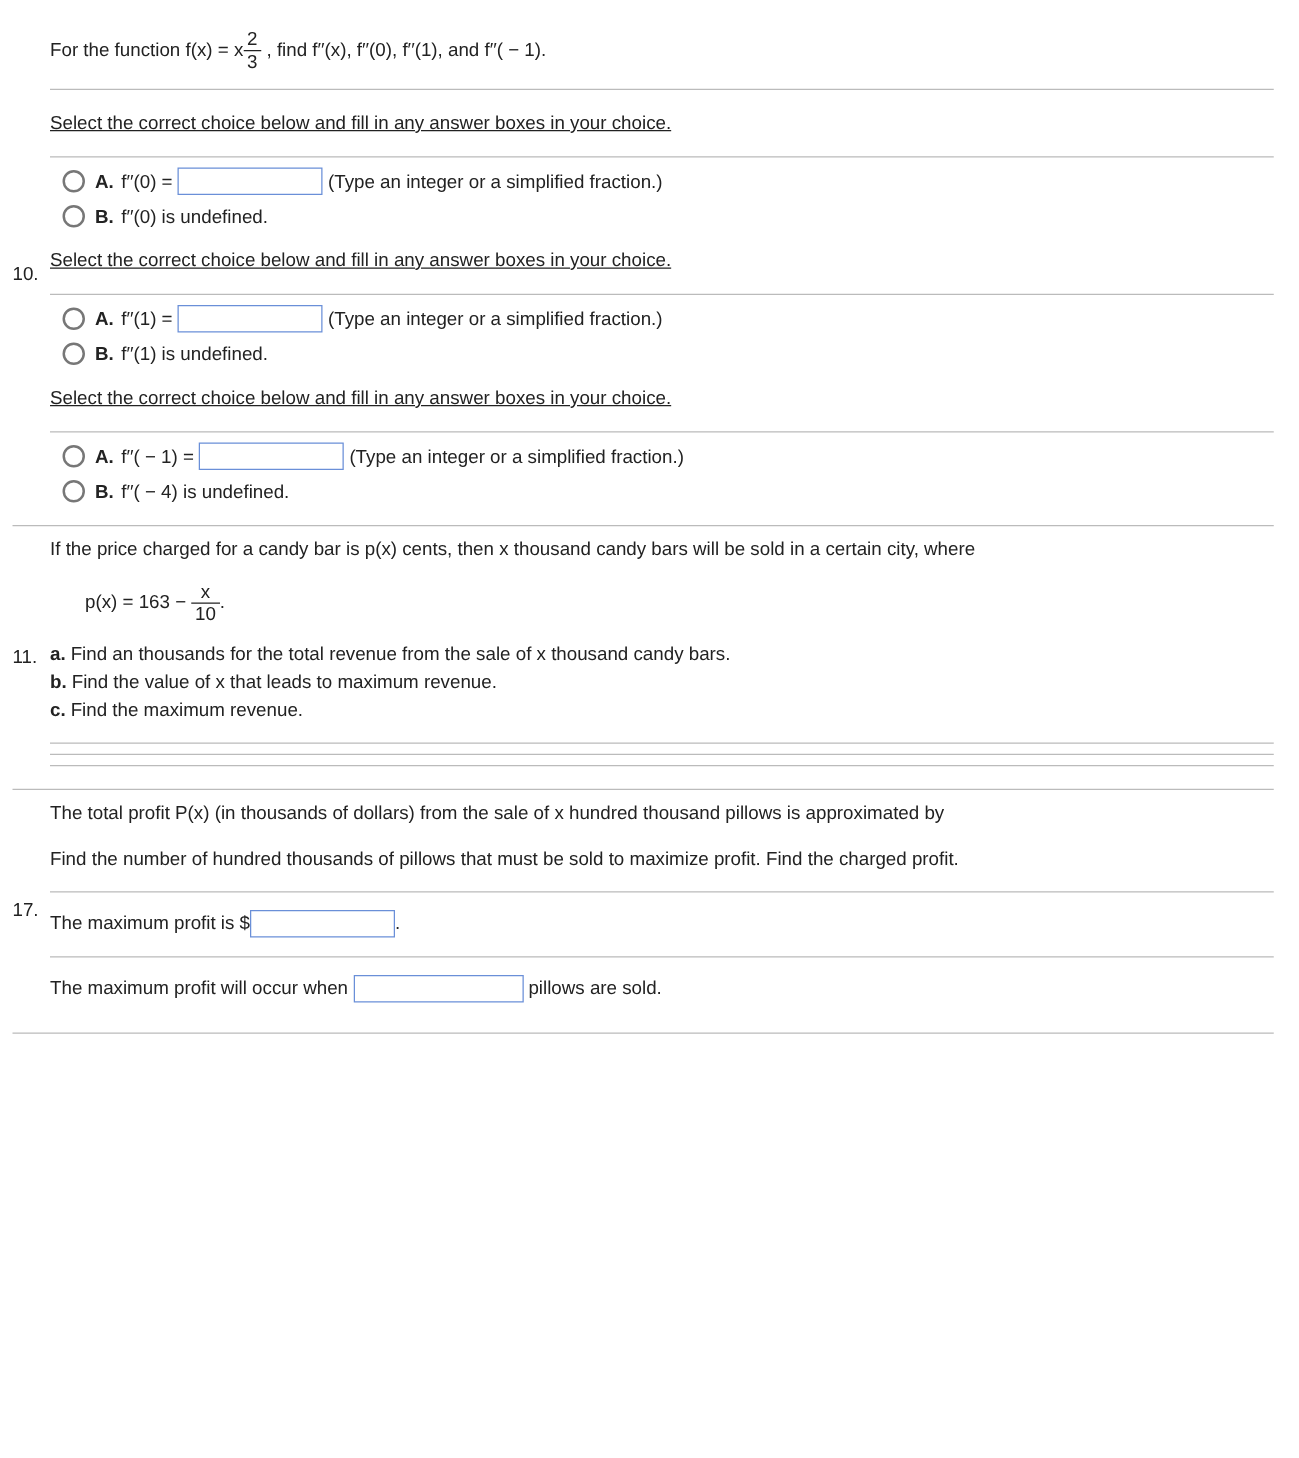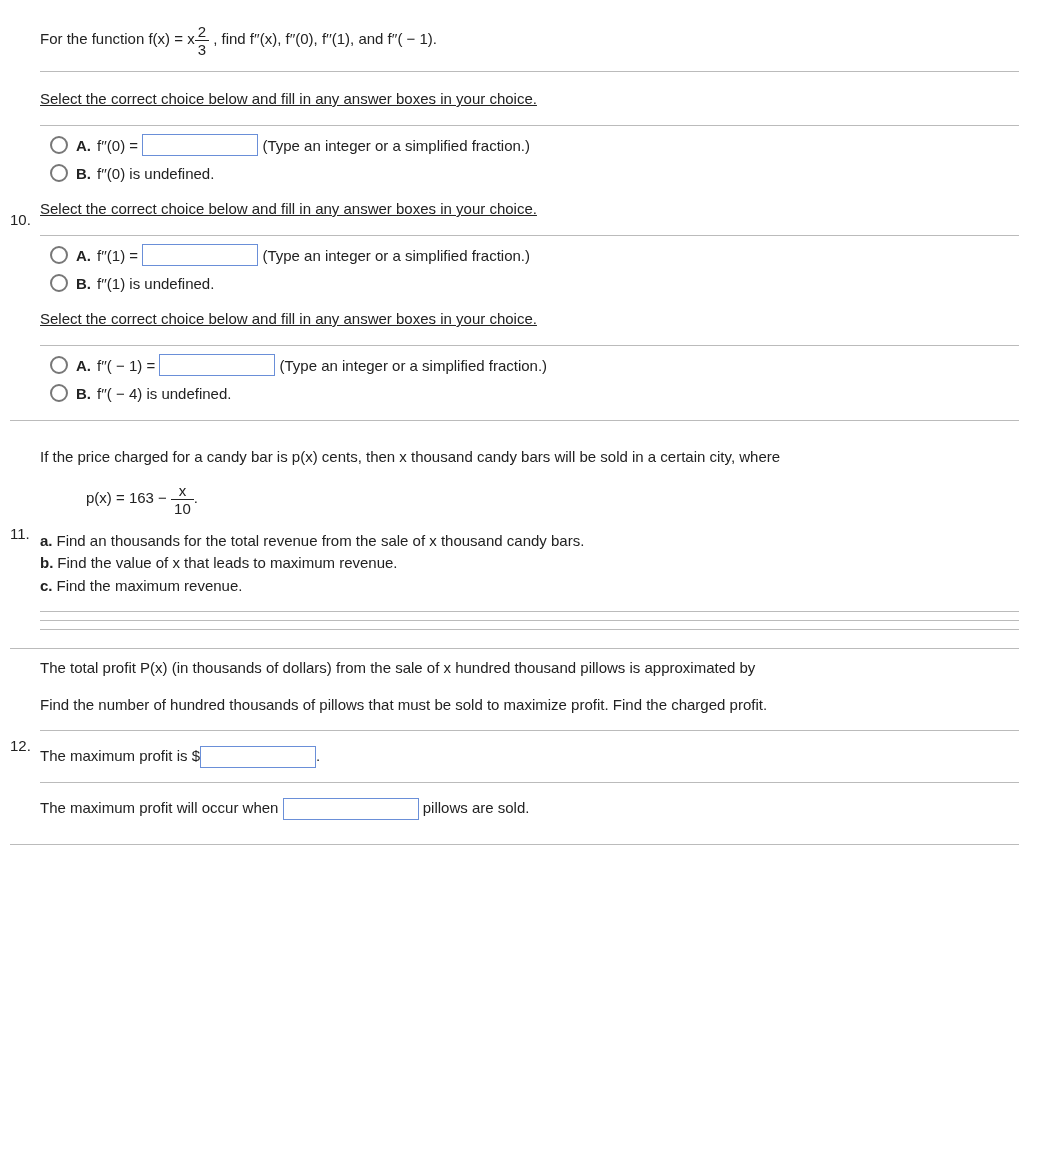--- a/index.html
+++ b/index.html
@@ -148,23 +148,23 @@
 
   </div>
 </div>
 
 <hr class="hr">
 
 <div class="question">
   <div class="qnum" style="padding-top:0">11.</div>
   <div class="qbody">
 
-    <div class="row" style="margin-top:17px">If the price charged for a candy bar is p(x) cents, then x thousand candy bars will be sold in a certain city, where</div>
-
-    <div class="row" style="margin-left:46px">
+    <div class="row" style="margin-top:0">If the price charged for a candy bar is p(x) cents, then x thousand candy bars will be sold in a certain city, where</div>
+
+    <div class="row" style="margin-left:28px">
       <span>p(x) = 163 − </span><span class="frac"><span class="num">x</span><span class="den">10</span></span><span>.</span>
     </div>
 
     <div class="row">
       <span class="sub-letter">a.</span><span>Find an thousands for the total revenue from the sale of x thousand candy bars.</span><br>
       <span class="sub-letter">b.</span><span>Find the value of x that leads to maximum revenue.</span><br>
       <span class="sub-letter">c.</span><span>Find the maximum revenue.</span>
     </div>
 
     <hr class="hr">
@@ -175,21 +175,21 @@
 
     <hr class="hr">
 
 
   </div>
 </div>
 
 <hr class="hr">
 
 <div class="question">
-  <div class="qnum" style="padding-top:0">12.</div>
+  <div class="qnum" style="padding-top:0">17.</div>
   <div class="qbody">
 
     <div class="row" style="margin-top:0">The total profit P(x) (in thousands of dollars) from the sale of x hundred thousand pillows is approximated by</div>
 
 
     <div class="row">Find the number of hundred thousands of pillows that must be sold to maximize profit.  Find the charged profit.</div>
 
     <hr class="hr">
 
     <div class="row">

